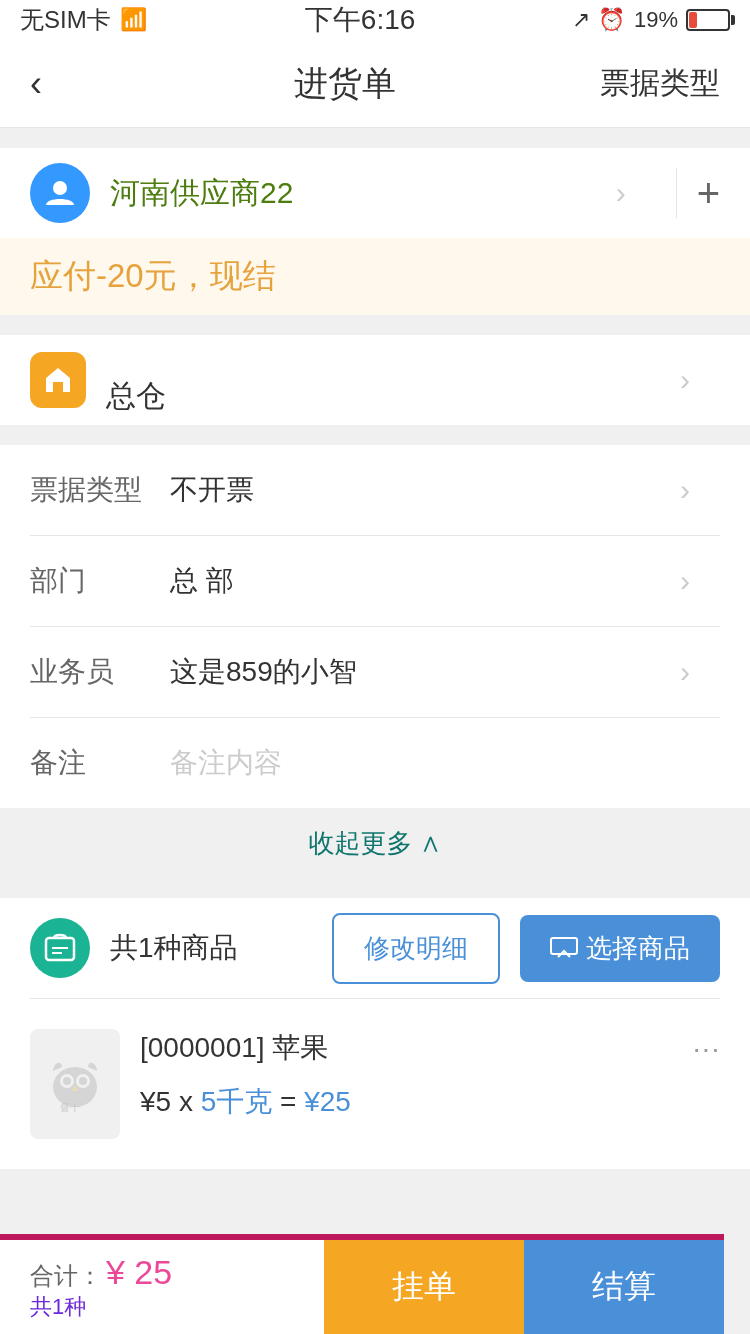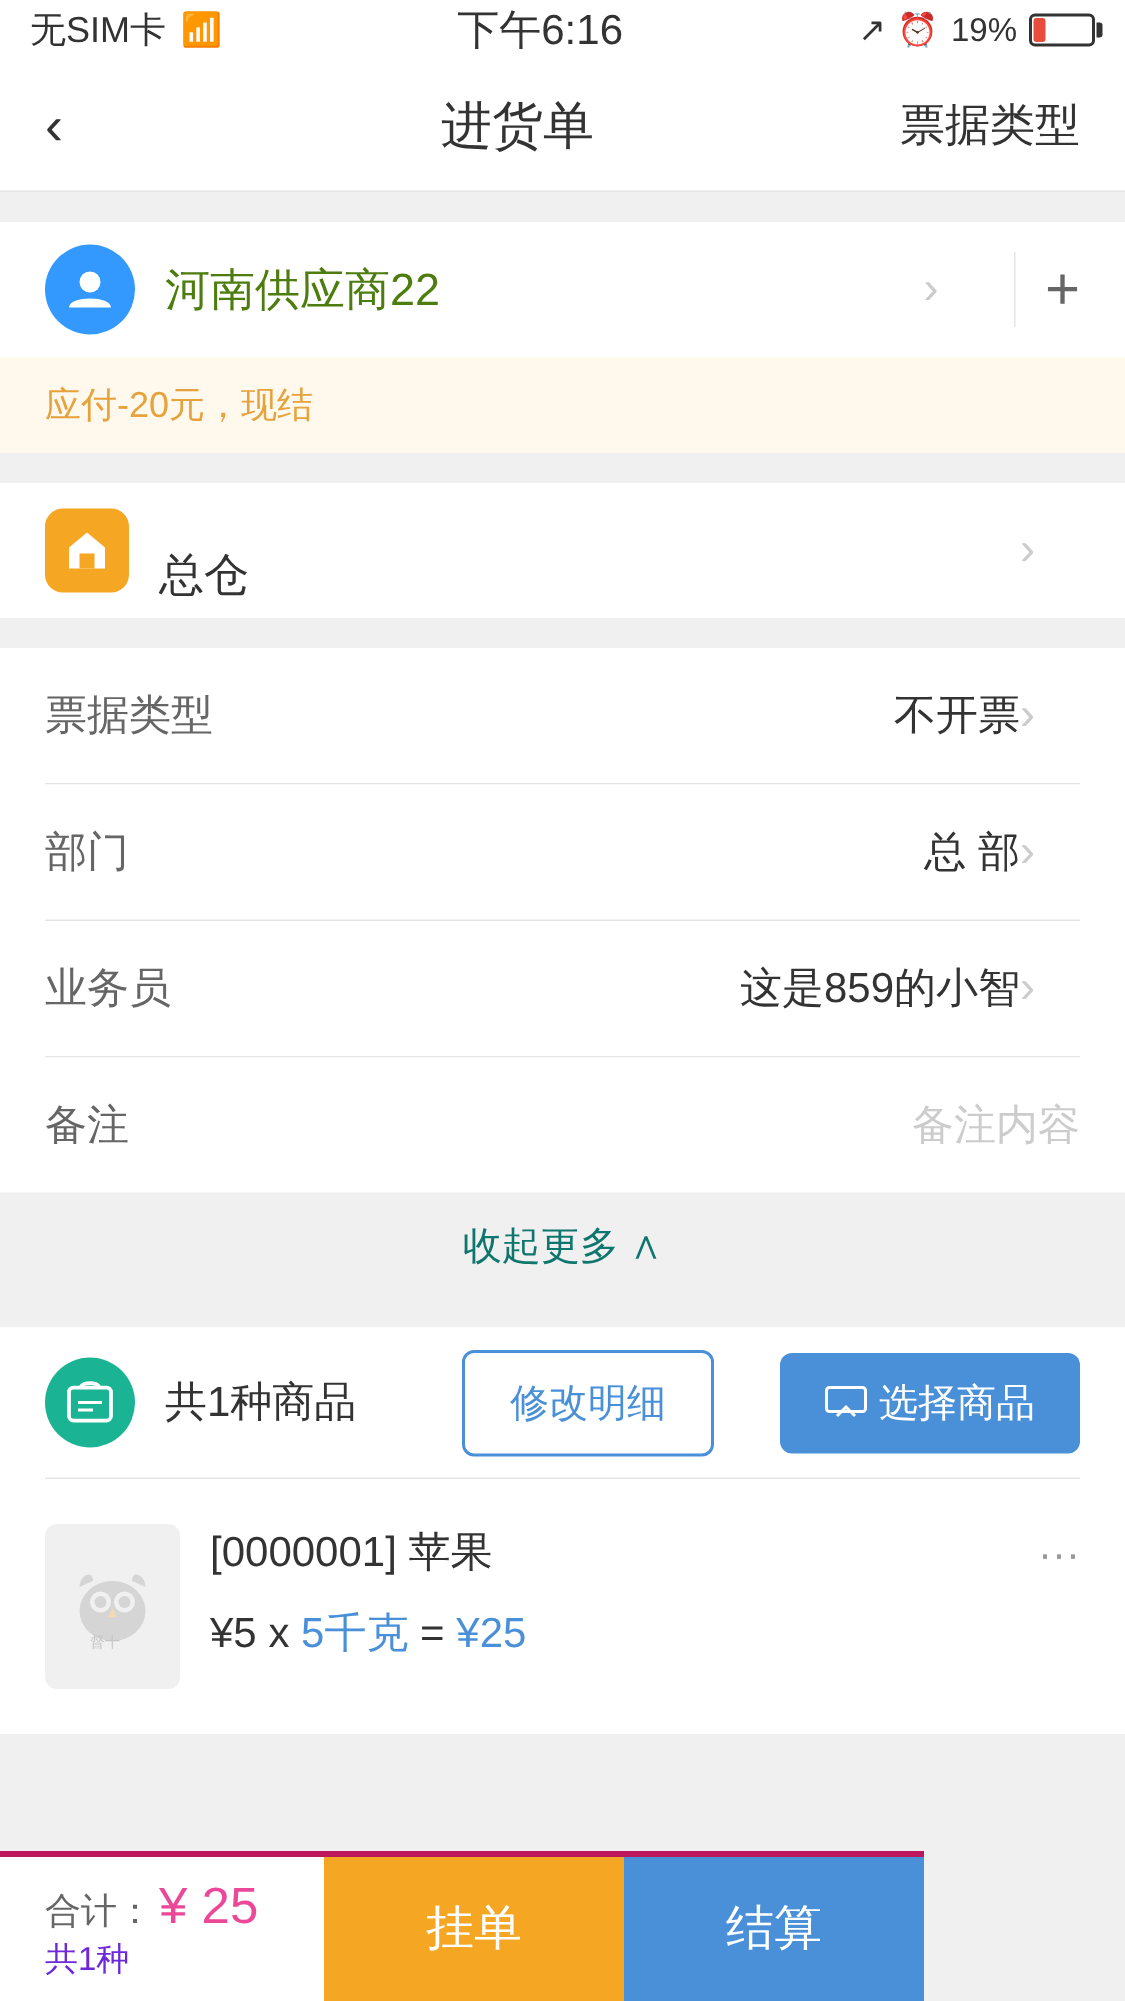--- a/index.html
+++ b/index.html
@@ -88,21 +88,21 @@
       font-size: 40px; color: #666; cursor: pointer;
     }
     .supplier-divider {
       width: 1px; height: 50px; background: #e5e5e5; margin: 0 20px;
     }
 
     
     .notice-bar {
       background: #fff8ec;
       padding: 16px 30px;
-      font-size: 24px;
+      font-size: 33px;
       color: #e6a23c;
     }
 
     
     .warehouse-row {
       display: flex; align-items: center;
       padding: 0 30px; height: 90px; background: #fff;
     }
     .warehouse-icon {
       width: 56px; height: 56px; border-radius: 12px;
@@ -117,21 +117,21 @@
     
     .form-row {
       display: flex; align-items: center;
       padding: 0 30px; height: 90px; background: #fff;
       cursor: pointer;
     }
     .form-label {
       font-size: 28px; color: #666; width: 140px; flex-shrink: 0;
     }
     .form-value {
-      flex: 1; font-size: 28px; color: #333; text-align: right;
+      flex: 1; font-size: 28px; color: #333;
     }
     .form-value.placeholder {
       color: #ccc;
     }
 
     
     .collapse-row {
       background: #f0f0f0;
       height: 70px;
       display: flex; align-items: center; justify-content: center;
@@ -155,21 +155,21 @@
     }
     .btn-outline {
       border: 2px solid #4a90d9; color: #4a90d9;
       background: #fff; border-radius: 8px;
       padding: 16px 30px; font-size: 26px; cursor: pointer;
     }
     .btn-blue {
       background: #4a90d9; color: #fff;
       border: none; border-radius: 8px;
       padding: 16px 30px; font-size: 26px; cursor: pointer;
-      display: flex; align-items: center; gap: 8px; margin-left: 24px;
+      display: flex; align-items: center; gap: 8px;
     }
 
     
     .product-item {
       display: flex; background: #fff;
       padding: 30px;
       gap: 20px;
     }
     .product-thumb {
       width: 90px; height: 110px; background: #f0f0f0;
@@ -182,25 +182,25 @@
     .product-price { font-size: 28px; color: #333; }
     .price-blue { color: #4a90d9; }
     .product-more {
       font-size: 28px; color: #999; cursor: pointer;
       display: flex; align-items: flex-start; padding-top: 4px;
     }
 
     
     .footer {
       position: fixed;
-      bottom: 0; left: 0; width: 616px;
+      bottom: 0; left: 0; width: 724px;
       height: 100px;
       display: flex;
       background: #fff;
-      border-top: 4px solid #be185d;
+      border-top: 6px solid #be185d;
     }
     .footer-total {
       flex: 1; display: flex; flex-direction: column;
       justify-content: center; padding: 0 30px;
     }
     .total-label { font-size: 24px; color: #666; }
     .total-amount { font-size: 34px; color: #ec4899; font-weight: 500; }
     .total-count { font-size: 22px; color: #6d28d9; }
     .footer-btn-hang {
       width: 200px; background: #f5a623;

